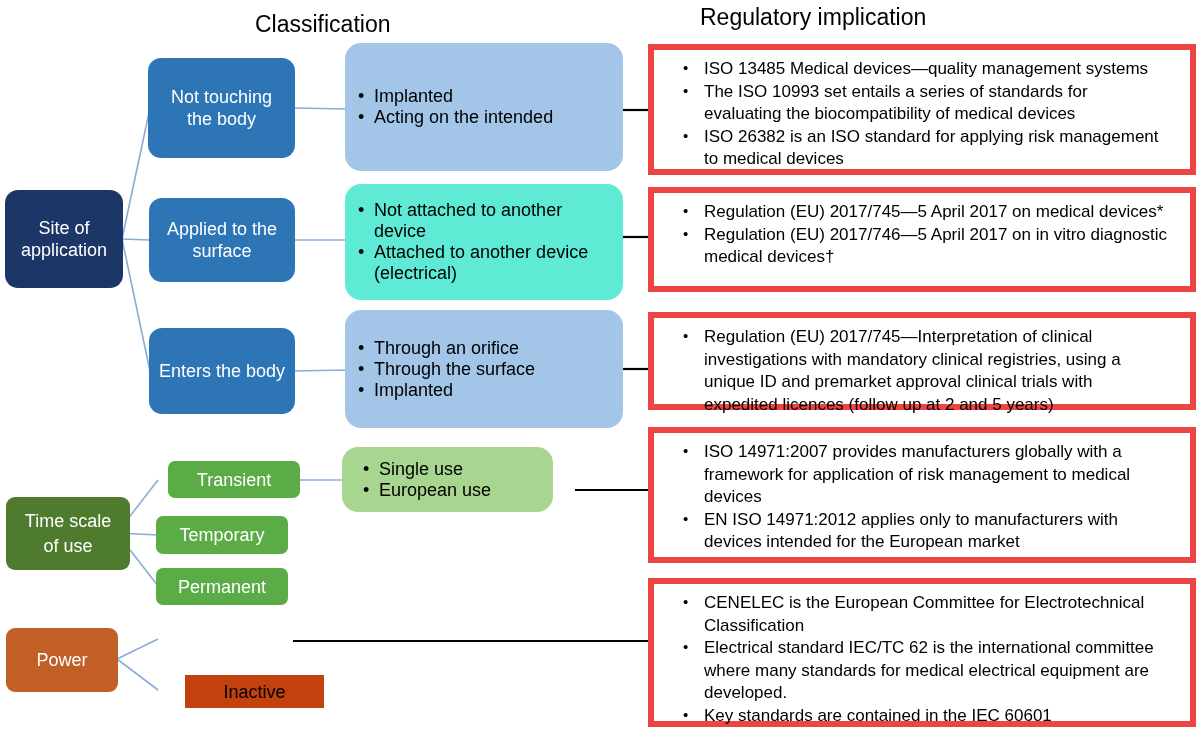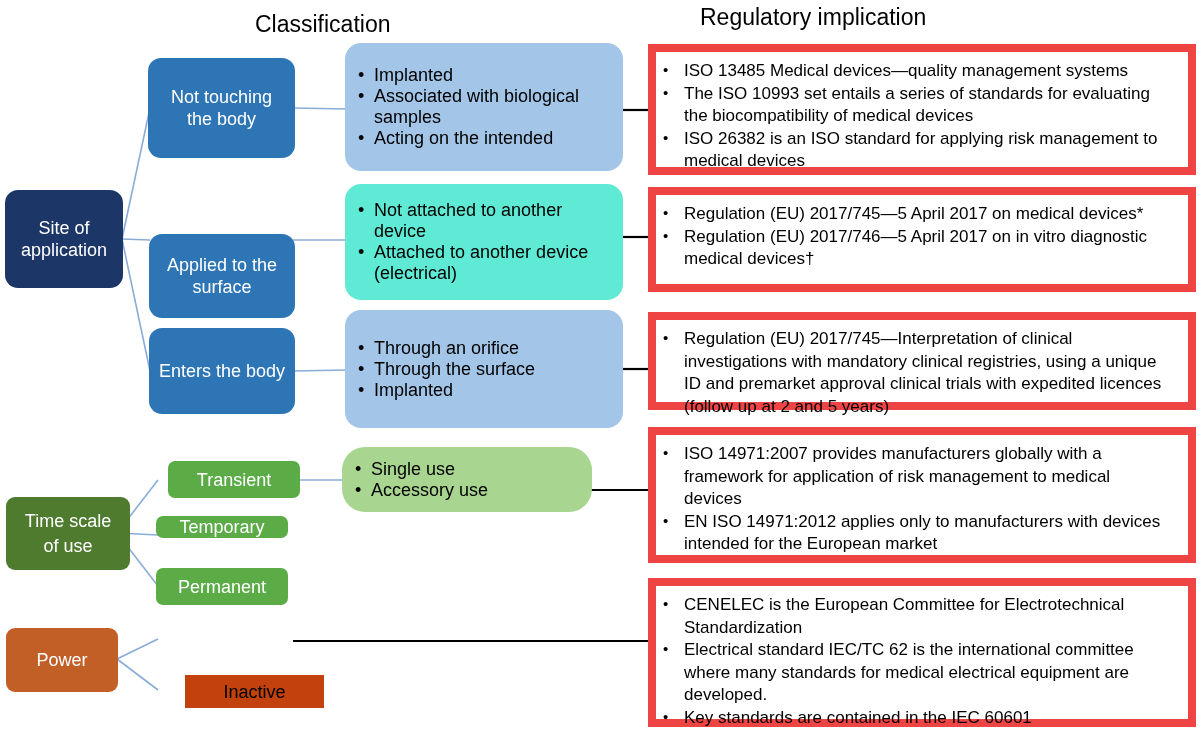--- a/index.html
+++ b/index.html
@@ -36,25 +36,25 @@
     white-space: pre-line;
   }
 
   
   .n-site  { left: 5px;  top: 190px; width: 118px; height: 98px; background: #1c3667; border-radius: 13px; }
   .n-time  { left: 6px;  top: 497px; width: 124px; height: 73px; background: #4f7b2f; border-radius: 9px; line-height: 25px; }
   .n-power { left: 6px;  top: 628px; width: 112px; height: 64px; background: #c25f27; border-radius: 9px; }
 
   
   .n-nottouch { left: 148px; top: 58px;  width: 147px; height: 100px; background: #2e75b6; border-radius: 13px; }
-  .n-applied  { left: 149px; top: 198px; width: 146px; height: 84px;  background: #2e75b6; border-radius: 13px; margin-top: 36px; }
+  .n-applied  { left: 149px; top: 198px; width: 146px; height: 84px;  background: #2e75b6; border-radius: 13px; }
   .n-enters   { left: 149px; top: 328px; width: 146px; height: 86px;  background: #2e75b6; border-radius: 13px; }
 
   .n-transient { left: 168px; top: 461px; width: 132px; height: 37px; background: #5bab47; border-radius: 7px; }
-  .n-temporary { left: 156px; top: 516px; width: 132px; height: 22px; background: #5bab47; border-radius: 7px; }
+  .n-temporary { left: 156px; top: 516px; width: 132px; height: 38px; background: #5bab47; border-radius: 7px; }
   .n-permanent { left: 156px; top: 568px; width: 132px; height: 37px; background: #5bab47; border-radius: 7px; }
 
   .n-active   { left: 156px; top: 624px; width: 139px; height: 32px; background: #ffc000; border-radius: 6px; color: #000; }
   .n-inactive { left: 156px; top: 675px; width: 139px; height: 33px; background: #c2410c; border-radius: 0; color: #000; margin-left: 29px; }
 
   
   .detail {
     position: absolute;
     display: flex;
     align-items: center;
@@ -66,30 +66,30 @@
     position: relative;
     font-size: 18px;
     line-height: 21px;
     padding-left: 17px;
     white-space: pre-line;
   }
   .detail li::before { content: "\2022"; position: absolute; left: 1px; top: 0; }
   .d-1 { left: 345px; top: 43px;  width: 278px; height: 128px; background: #a2c5e8; padding: 0 10px 0 12px; }
   .d-2 { left: 345px; top: 184px; width: 278px; height: 116px; background: #5eead4; padding: 0 10px 0 12px; }
   .d-3 { left: 345px; top: 310px; width: 278px; height: 118px; background: #a2c5e8; padding: 0 10px 0 12px; }
-  .d-4 { left: 342px; top: 447px; width: 250px; height: 65px;  background: #a8d58f; border-radius: 23px; padding: 0 8px 0 12px; }
+  .d-4 { left: 342px; top: 447px; width: 211px; height: 65px;  background: #a8d58f; border-radius: 16px; padding: 0 8px 0 20px; }
 
   
   .reg {
     position: absolute;
     left: 648px;
     width: 548px;
     background: #ffffff;
-    border: 8px solid #ef4444;
-    padding: 8px 22px 4px 0;
+    border: 6px solid #ef4444;
+    padding: 8px 22px 4px 22px;
     color: #000;
   }
   .reg ul { list-style: none; }
   .reg li {
     position: relative;
     font-size: 17px;
     line-height: 22.5px;
     padding-left: 28px;
   }
   .reg li::before { content: "\2022"; position: absolute; left: 7px; top: -1px; font-size: 15px; }
@@ -146,22 +146,20 @@
 surface</div>
   <div class="node n-enters">Enters the body</div>
   <div class="node n-transient">Transient</div>
   <div class="node n-temporary">Temporary</div>
   <div class="node n-permanent">Permanent</div>
   <div class="node n-inactive">Inactive</div>
 
   <div class="detail d-1">
     <ul>
         <li>Implanted</li>
-        <li>Associated with biological
-samples</li>
         <li>Acting on the intended</li>
       </ul>
   </div>
   <div class="detail d-2">
     <ul>
         <li>Not attached to another
 device</li>
         <li>Attached to another device
 (electrical)</li>
       </ul>
@@ -169,21 +167,21 @@
   <div class="detail d-3">
     <ul>
         <li>Through an orifice</li>
         <li>Through the surface</li>
         <li>Implanted</li>
       </ul>
   </div>
   <div class="detail d-4">
     <ul>
         <li>Single use</li>
-        <li>Accessory use</li>
+        <li>European use</li>
       </ul>
   </div>
 
   <div class="reg r-1">
     <ul>
         <li>ISO 13485 Medical devices—quality management systems</li>
         <li>The ISO 10993 set entails a series of standards for evaluating the biocompatibility of medical devices</li>
         <li>ISO 26382 is an ISO standard for applying risk management to medical devices</li>
       </ul>
   </div>
@@ -199,19 +197,19 @@
       </ul>
   </div>
   <div class="reg r-4">
     <ul>
         <li>ISO 14971:2007 provides manufacturers globally with a framework for application of risk management to medical devices</li>
         <li>EN ISO 14971:2012 applies only to manufacturers with devices intended for the European market</li>
       </ul>
   </div>
   <div class="reg r-5">
     <ul>
-        <li>CENELEC is the European Committee for Electrotechnical Standardization</li>
+        <li>CENELEC is the European Committee for Electrotechnical Classification</li>
         <li>Electrical standard IEC/TC 62 is the international committee where many standards for medical electrical equipment are developed.</li>
         <li>Key standards are contained in the IEC 60601</li>
       </ul>
   </div>
 
 </div>
 
 </body></html>

